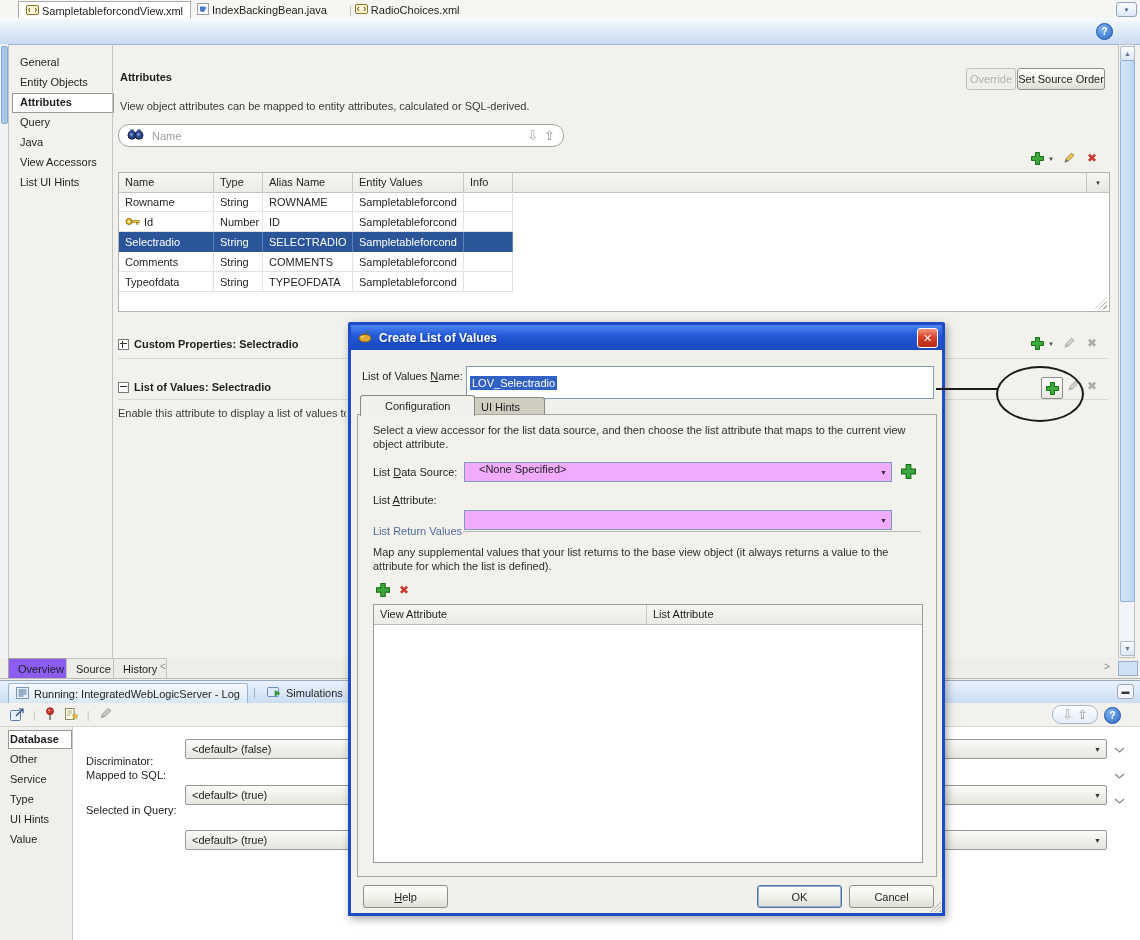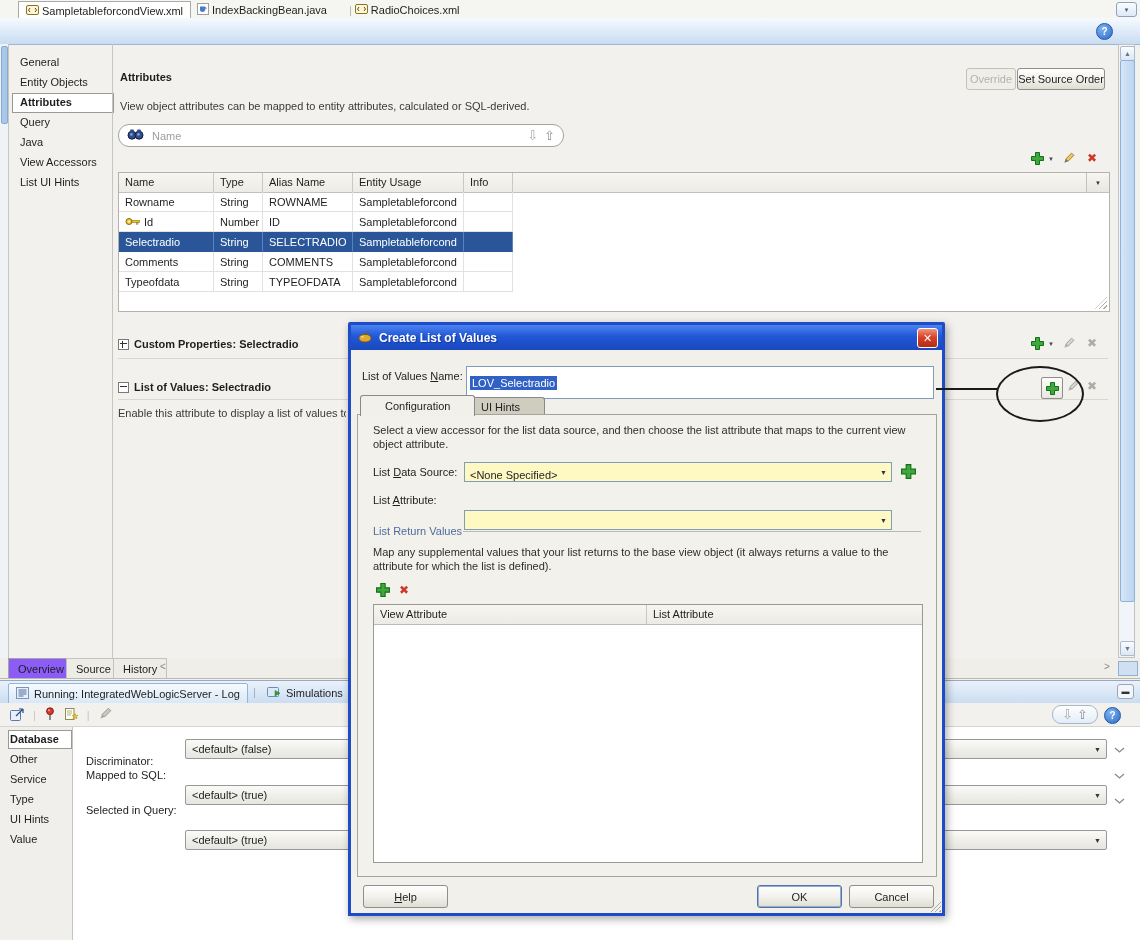--- a/index.html
+++ b/index.html
@@ -53,21 +53,21 @@
   
   .expbox{width:9px;height:9px;border:1px solid #7A7A74;background:#fff;position:relative;display:inline-block;}
   .expbox::before{content:"";position:absolute;left:1px;right:1px;top:3px;border-top:1px solid #333;}
   .expbox.plus::after{content:"";position:absolute;top:1px;bottom:1px;left:3px;border-left:1px solid #333;}
 
   .xchar{font-size:12px;font-weight:bold;color:#CC3A2C;line-height:12px;}
   .xchar.gray{color:#ADACA6;}
   .caret{font-size:6px;color:#4A4A44;}
 
   
-  .combo{background:#fef9c3;border:1px solid #7F9DB9;display:flex;align-items:flex-end;padding-left:5px;box-sizing:border-box;position:relative;}
+  .combo{background:#f0abfc;border:1px solid #7F9DB9;display:flex;align-items:flex-start;padding-left:14px;box-sizing:border-box;position:relative;}
   .combo .cb{position:absolute;right:4px;top:0;bottom:0;display:flex;align-items:center;font-size:7px;color:#333;}
   .combo2{background:linear-gradient(#FAFAF7,#E6E5DF);border:1px solid #98989A;border-radius:2px;display:flex;align-items:center;padding-left:6px;box-sizing:border-box;position:relative;}
   .combo2 .cb{position:absolute;right:5px;top:0;bottom:0;display:flex;align-items:center;font-size:7px;color:#333;}
 
   
   .dialog{left:348px;top:322px;width:597px;height:594px;border:3px solid #1E4CC6;border-radius:2px 2px 0 0;background:#F1F0EA;box-sizing:border-box;z-index:10;box-shadow:2px 3px 8px rgba(0,0,0,0.35);}
   .dtitle{position:absolute;left:0;top:0;right:0;height:25px;background:linear-gradient(#4B84F2,#2257D6 45%,#1A48BE);display:flex;align-items:center;padding:0 6px;gap:6px;}
   .dtitle .txt{color:#fff;font-weight:bold;font-size:12px;text-shadow:1px 1px 1px #123A9A;}
   .xclose{position:absolute;right:4px;top:3px;width:19px;height:18px;background:linear-gradient(#F2947E,#D8432B 45%,#B22A14);border:1px solid #FFFFFF;border-radius:3px;color:#fff;font-weight:bold;font-size:11px;display:flex;align-items:center;justify-content:center;line-height:11px;}
   .txtfield{background:#fff;border:1px solid #7F9DB9;display:flex;align-items:center;padding-left:3px;box-sizing:border-box;}
@@ -192,21 +192,21 @@
         </g>
       </svg>
     </div>
   <div class="abs xchar" style="left:1087px;top:152px;">✖</div>
 
   <div class="abs attrtbl">
     <div class="attrhead">
       <div class="hcell" style="width:95px;">Name</div>
       <div class="hcell" style="width:49px;">Type</div>
       <div class="hcell" style="width:90px;">Alias Name</div>
-      <div class="hcell" style="width:111px;">Entity Usage</div>
+      <div class="hcell" style="width:111px;">Entity Values</div>
       <div class="hcell" style="width:49px;">Info</div>
       <div class="headdrop">▼</div>
     </div>
     <div class="trow" style="top:19px;">
       <div class="tcell" style="width:95px;">Rowname</div>
       <div class="tcell" style="width:49px;">String</div>
       <div class="tcell" style="width:90px;">ROWNAME</div>
       <div class="tcell" style="width:111px;">Sampletableforcond</div>
       <div class="tcell" style="width:49px;"></div>
     </div>

